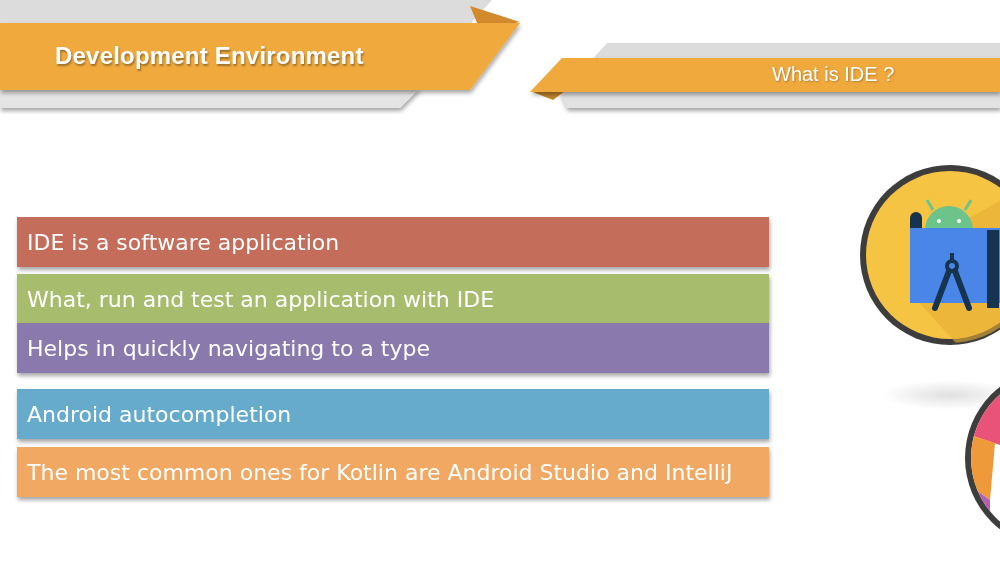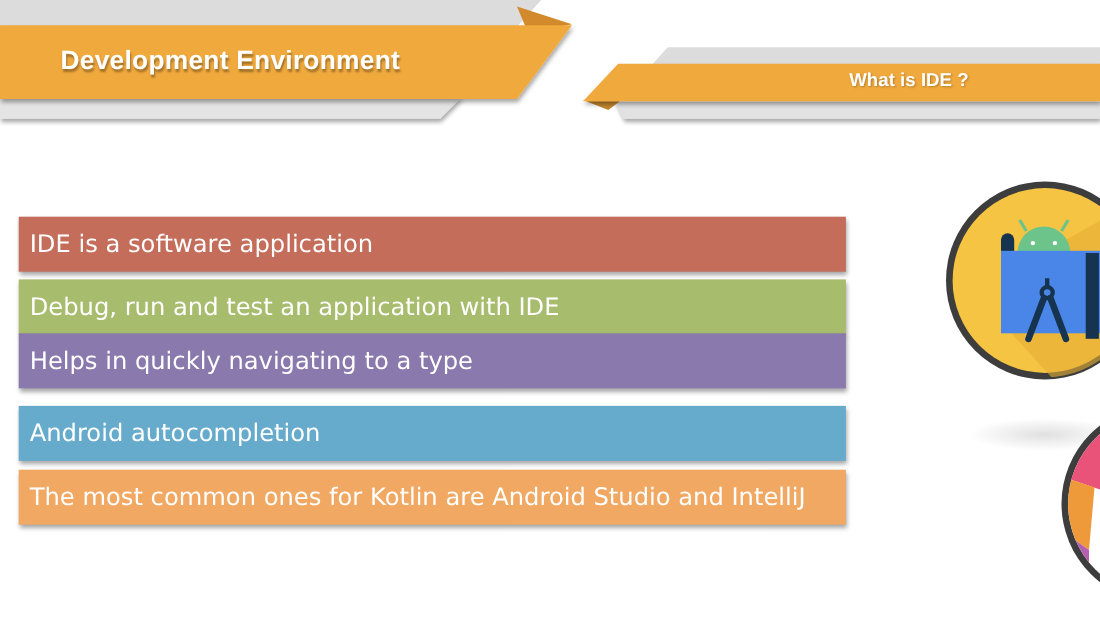--- a/index.html
+++ b/index.html
@@ -1,24 +1,24 @@
 <!DOCTYPE html>
 <html><head>
 <meta charset="utf-8">
 <style>
   html, body { margin:0; padding:0; }
   body { width:1000px; height:562px; overflow:hidden; background:#ffffff; position:relative;
          font-family:"Liberation Sans", "DejaVu Sans", sans-serif; }
   .abs { position:absolute; }
   .title-text { position:absolute; left:55px; top:42px; font-size:24px; font-weight:bold; color:#fff;
                 text-shadow:1px 2px 2px rgba(0,0,0,0.35); letter-spacing:0.2px; }
-  .sub-text { position:absolute; left:772px; top:63px; font-size:17px; font-weight:bold; color:#fff;
+  .sub-text { position:absolute; left:772px; top:63px; font-size:20px; font-weight:normal; color:#fff;
               text-shadow:1px 1px 2px rgba(0,0,0,0.25); }
   .bar { position:absolute; left:17px; width:752px; height:50px; color:#fff;
-         box-shadow:1px 3px 4px rgba(0,0,0,0.35); display:flex; align-items:center; }
+         box-shadow:1px 3px 4px rgba(0,0,0,0.35); display:flex; align-items:center;margin-top:20px; }
   .bar span { padding-left:10px; font-size:24px; font-family:"DejaVu Sans", sans-serif; font-size:22px; }
 </style>
 </head>
 <body>
 
 <svg class="abs" style="left:0;top:0" width="560" height="120" viewBox="0 0 560 120">
   <defs>
     <filter id="sh" x="-10%" y="-10%" width="120%" height="140%">
       <feDropShadow dx="1" dy="3" stdDeviation="2" flood-color="#000" flood-opacity="0.35"></feDropShadow>
     </filter>
@@ -40,21 +40,21 @@
   <polygon points="35,54 475,54 475,70 42,70" fill="#E2E2E2" filter="url(#sh2)"></polygon>
   <polygon points="5,53 40,53 28,62" fill="#C4872E"></polygon>
   <polygon points="37,20 475,20 475,54 5,54" fill="#F0A93E" filter="url(#sh2)"></polygon>
 </svg>
 <div class="sub-text">What is IDE ?</div>
 
 <div class="bar" style="top:197px;background:#C36D5A;">
   <span>IDE is a software application</span>
 </div>
 <div class="bar" style="top:254px;background:#A8BC6E;">
-  <span>Debug, run and test an application with IDE</span>
+  <span>What, run and test an application with IDE</span>
 </div>
 <div class="bar" style="top:303px;background:#8A79AC;">
   <span>Helps in quickly navigating to a type</span>
 </div>
 <div class="bar" style="top:369px;background:#67ABCC;">
   <span>Android autocompletion</span>
 </div>
 <div class="bar" style="top:427px;background:#F0A862;">
   <span>The most common ones for Kotlin are Android Studio and IntelliJ</span>
 </div>

